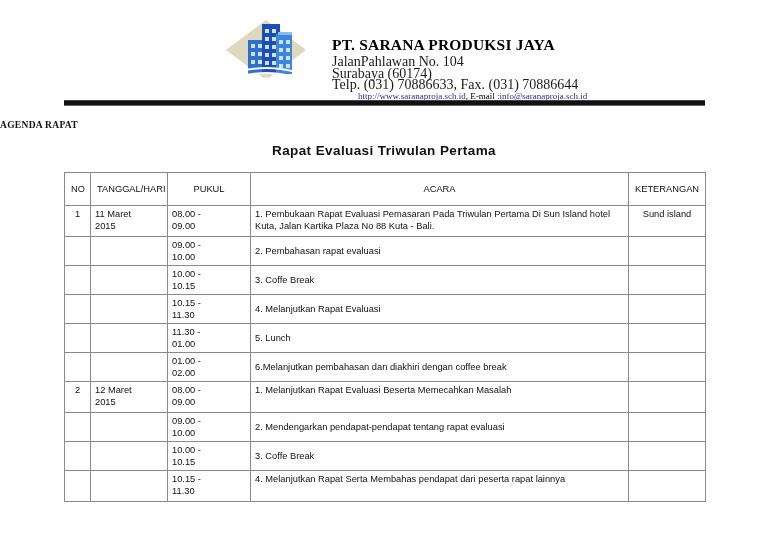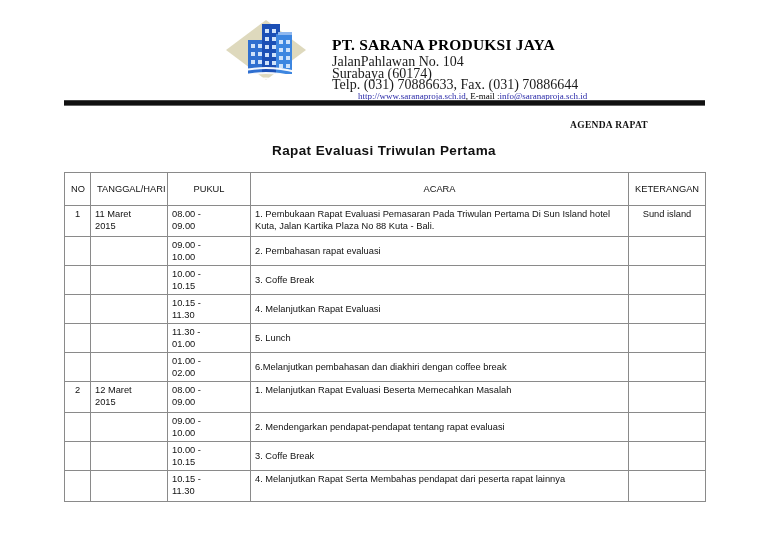--- a/index.html
+++ b/index.html
@@ -88,21 +88,21 @@
     border-top: 1px solid #444;
     border-bottom: 1px solid #666;
   }
 
   
   .agenda-label {
     position: absolute;
     left: 0;
     top: 120px;
     width: 648px;
-    text-align: right;
+    text-align: left;
     font-family: "Liberation Serif", serif;
     font-weight: bold;
     font-size: 9.5px;
     letter-spacing: 0.3px;
     color: #111;
   }
   .doc-title {
     position: absolute;
     left: 0;
     top: 143px;

